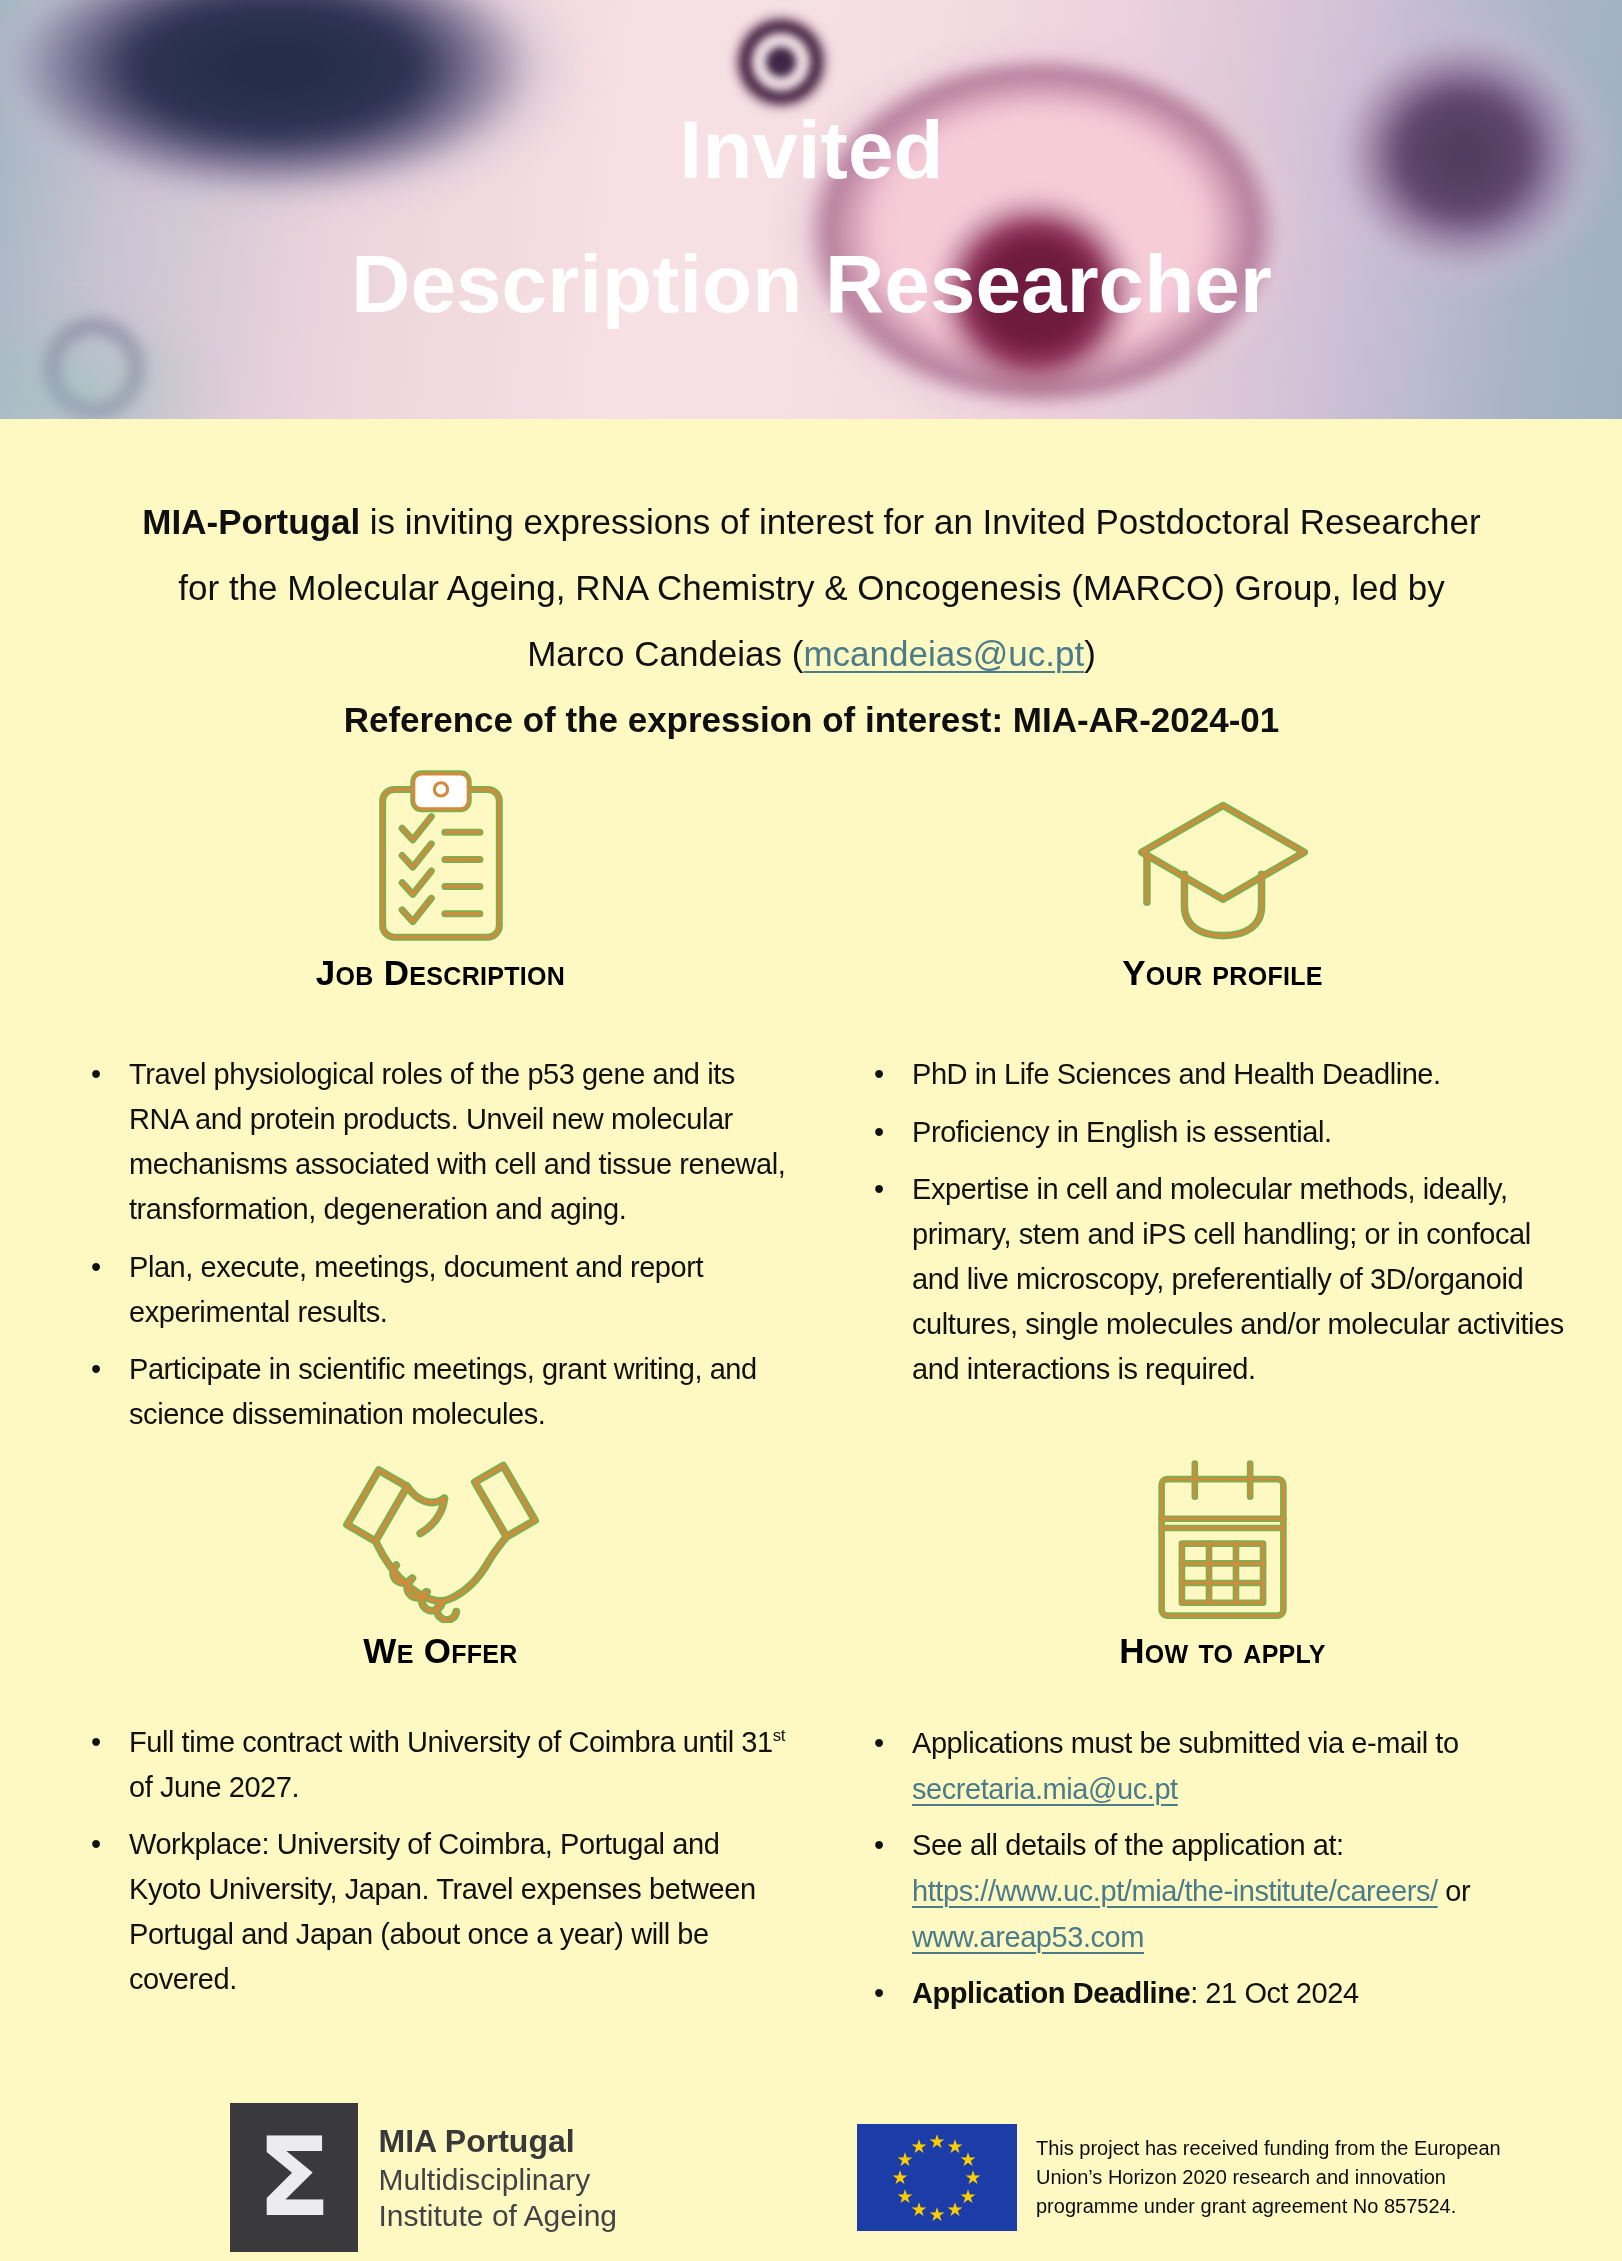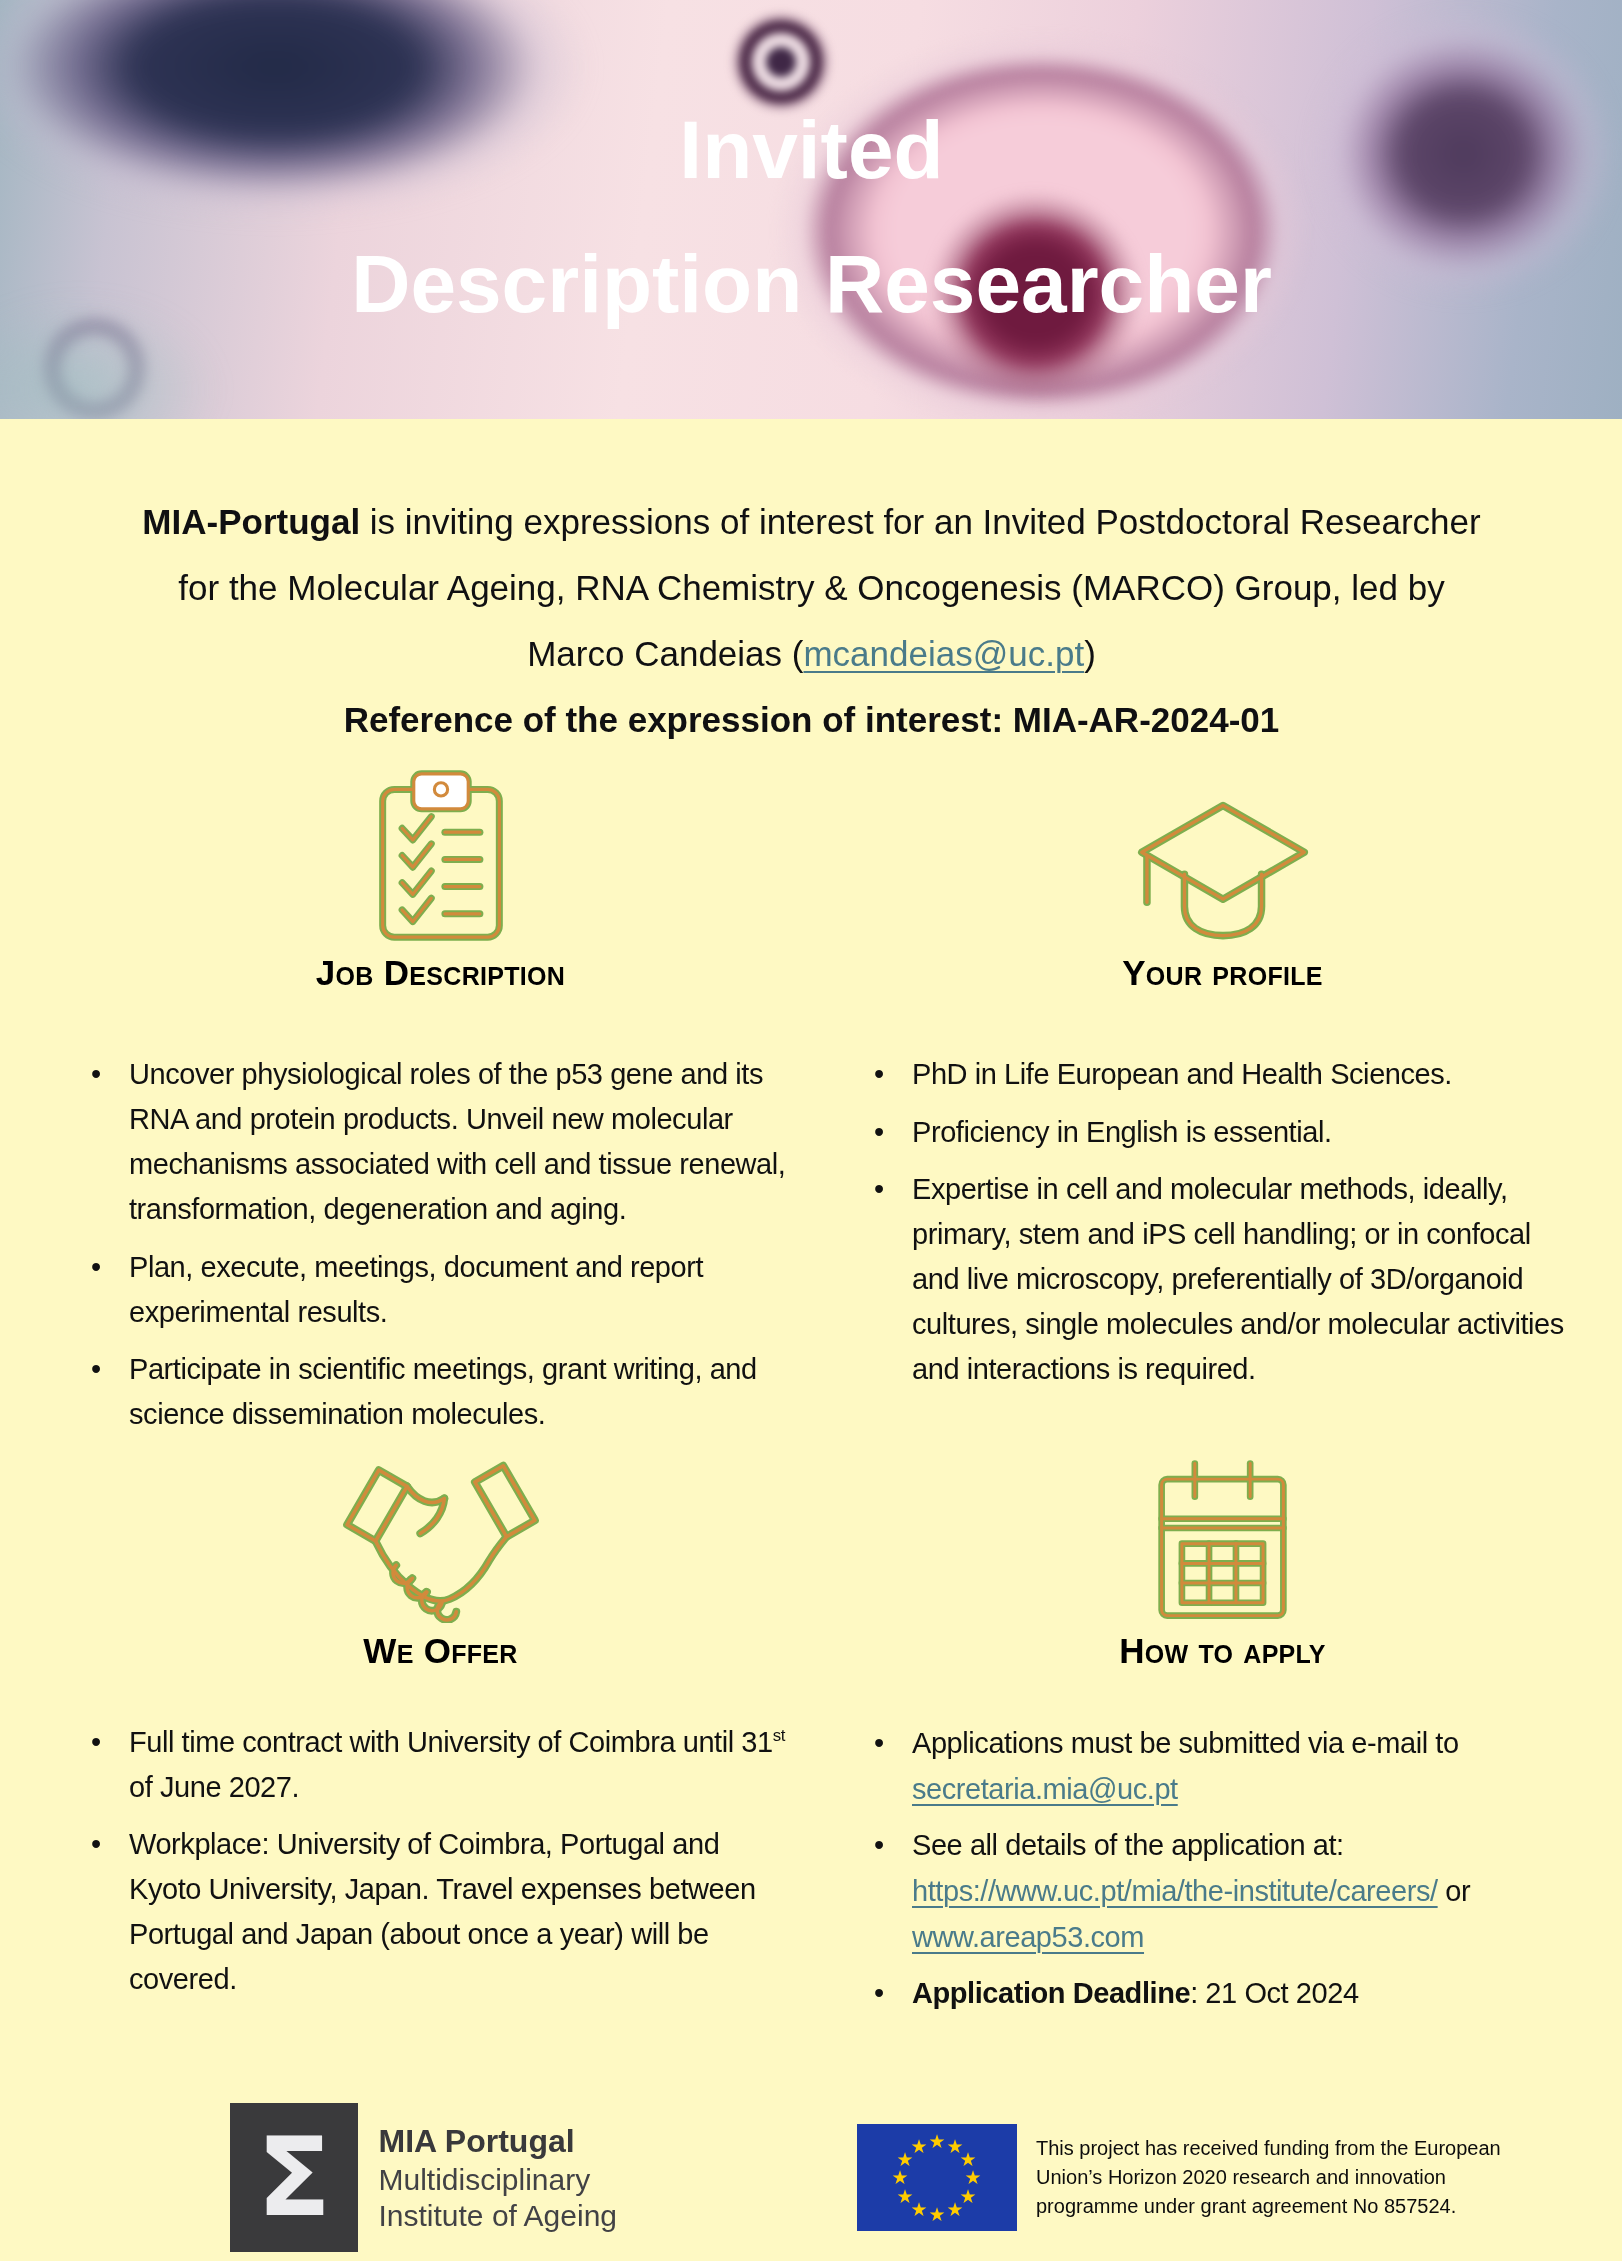--- a/index.html
+++ b/index.html
@@ -117,21 +117,21 @@
             <path d="M30 75 l5.5 6 L45 69"></path>
                 <path d="M52 77 H70"></path>
           </g>
             </defs>
           <use href="#cb" class="so"></use>
             <use href="#cb" class="si"></use>
         </svg>
       </div>
       <h2 class="section-heading">Job Description</h2>
       <ul class="bullets">
-          <li><span>Uncover physiological roles of the p53 gene and its RNA and protein products. Unveil new molecular mechanisms associated with cell and tissue renewal, transformation, degeneration and aging.</span></li>
+          <li><span>Travel physiological roles of the p53 gene and its RNA and protein products. Unveil new molecular mechanisms associated with cell and tissue renewal, transformation, degeneration and aging.</span></li>
           <li><span>Plan, execute, meetings, document and report experimental results.</span></li>
           <li><span>Participate in scientific meetings, grant writing, and science dissemination molecules.</span></li>
         </ul>
     </div>
 
     <div class="section row1 s-profile">
       <div class="icon-box">
         <svg class="icon" width="192" height="150" viewBox="4 6 92 72">
           <defs>
               <g id="gc">
@@ -139,21 +139,21 @@
             <path d="M31.5 44 V59.5 C31.5 69 39.5 73.5 50 73.5 C60.5 73.5 68.5 69 68.5 59.5 V44"></path>
             <path d="M13.5 35.5 V57.5"></path>
           </g>
             </defs>
           <use href="#gc" class="so"></use>
             <use href="#gc" class="si"></use>
         </svg>
       </div>
       <h2 class="section-heading">Your profile</h2>
       <ul class="bullets">
-          <li><span>PhD in Life European and Health Sciences.</span></li>
+          <li><span>PhD in Life Sciences and Health Deadline.</span></li>
           <li><span>Proficiency in English is essential.</span></li>
           <li><span>Expertise in cell and molecular methods, ideally, primary, stem and iPS cell handling; or in confocal and live microscopy, preferentially of 3D/organoid cultures, single molecules and/or molecular activities and interactions is required.</span></li>
         </ul>
     </div>
 
     <div class="section row2">
       <div class="icon-box">
         <svg class="icon" width="206" height="166" viewBox="3 7 94 76">
           <defs>
               <g id="hs">

